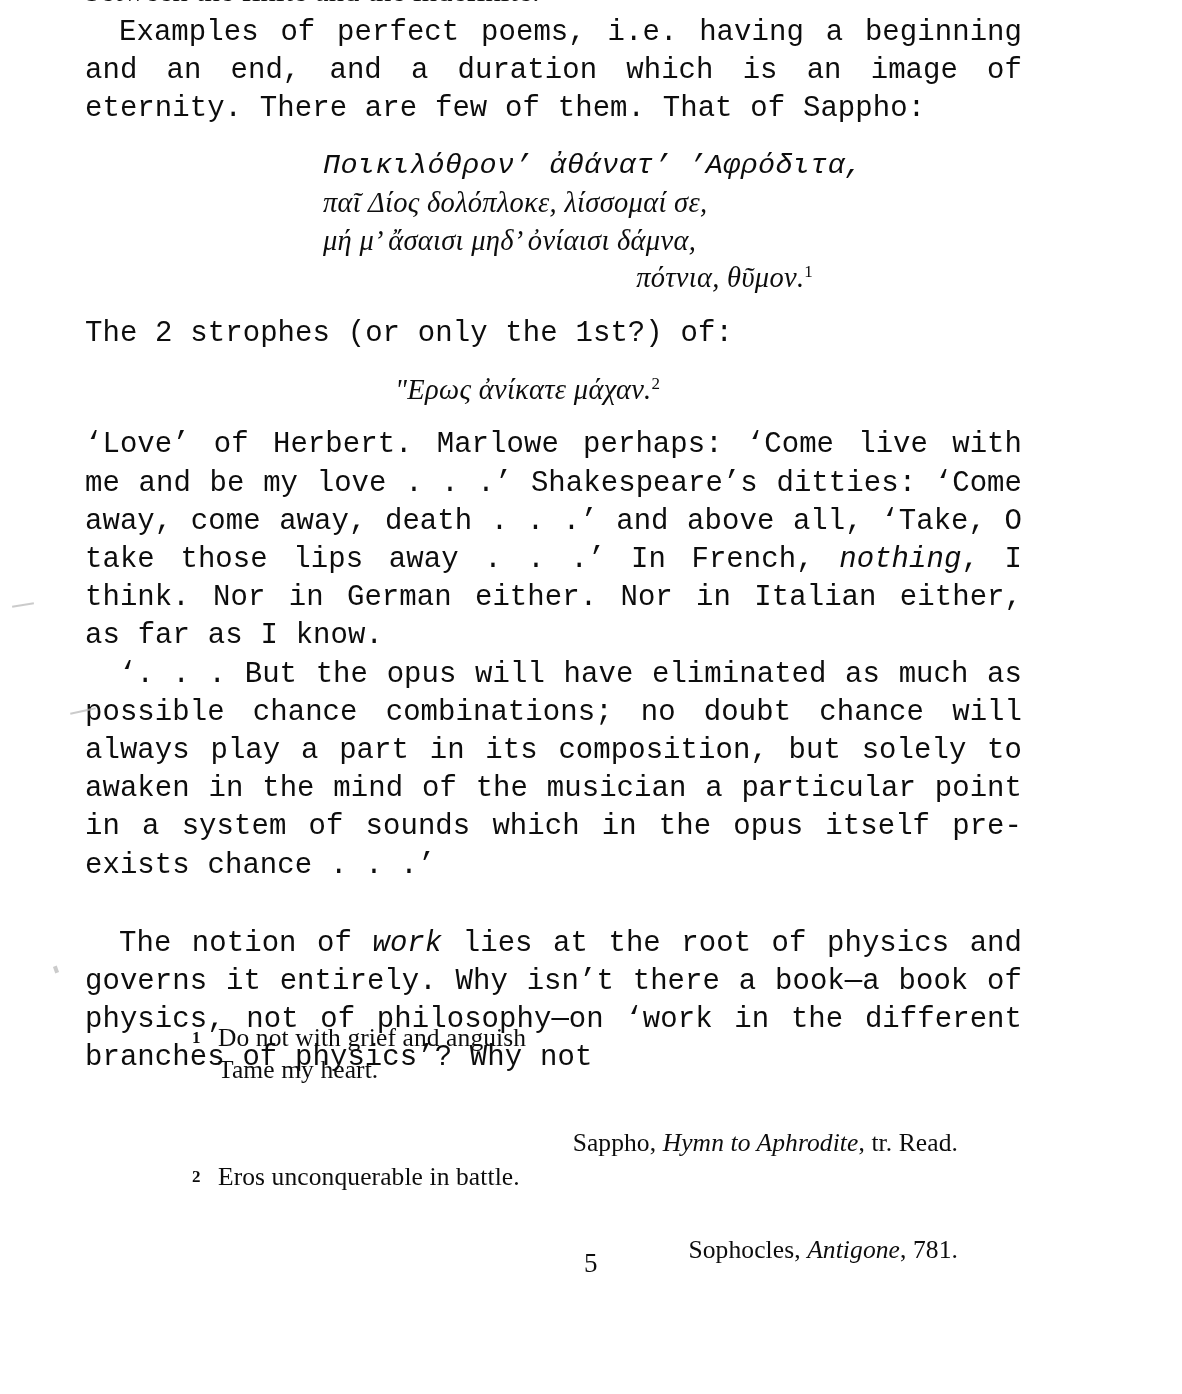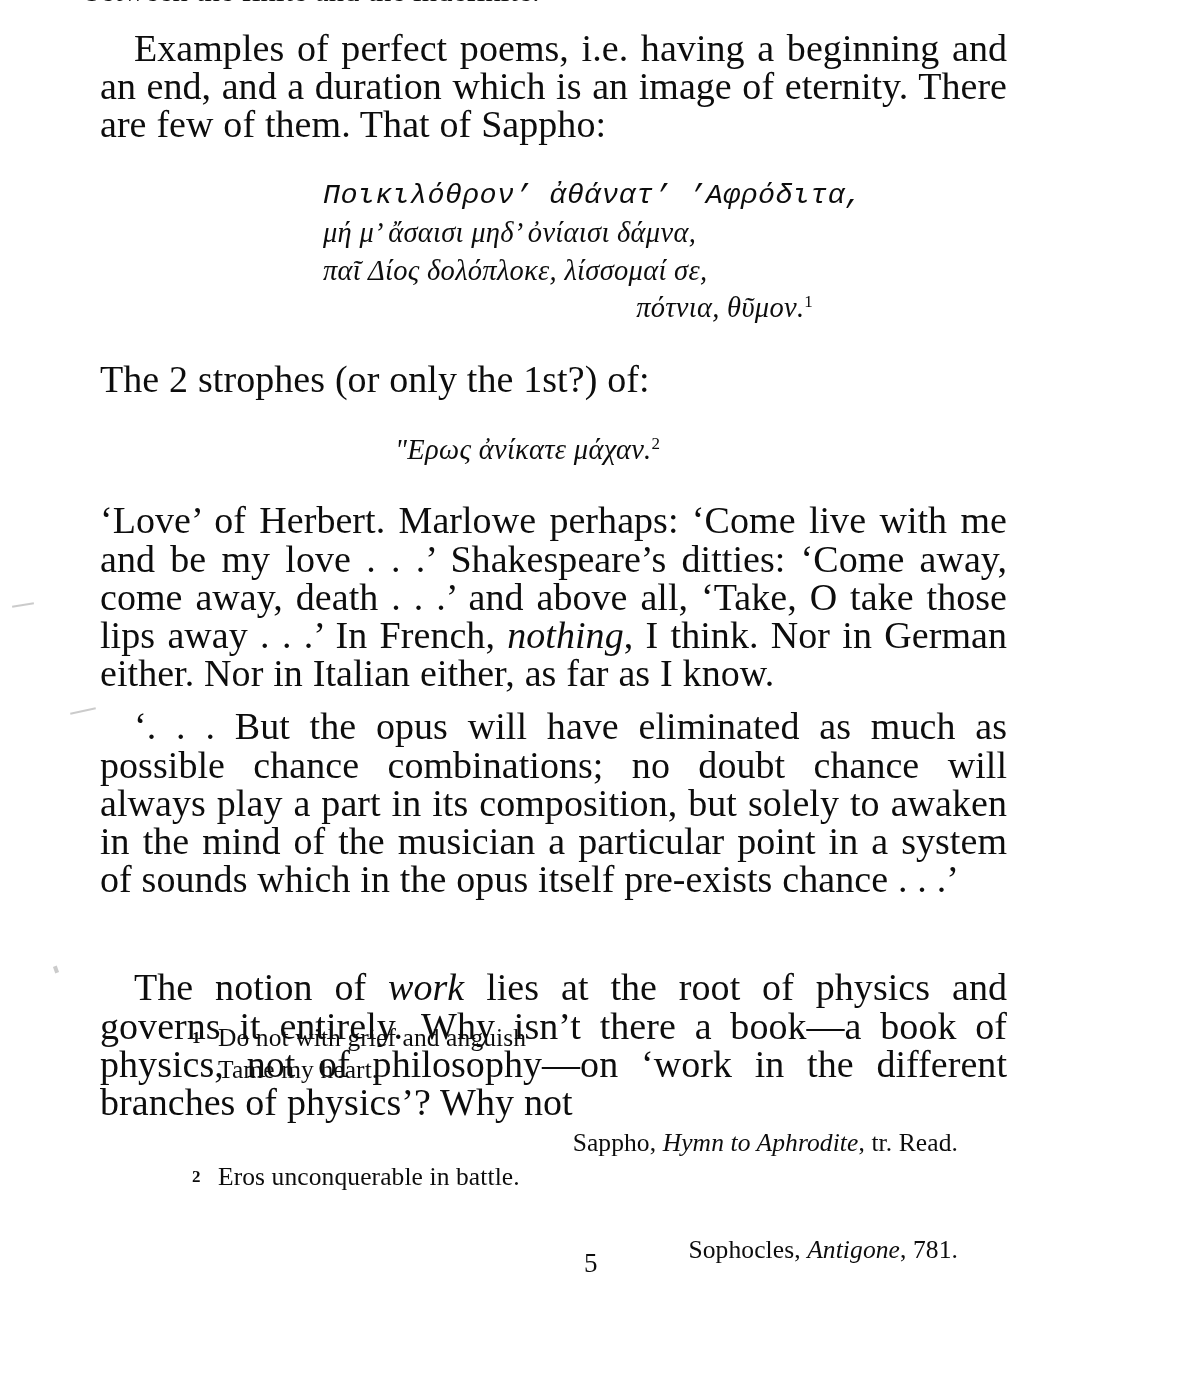--- a/index.html
+++ b/index.html
@@ -39,27 +39,28 @@
 
   
   .body-col {
     position: absolute;
     left: 85px;
     top: 14px;
     width: 937px;
   }
 
   p.para {
-    margin: 15px;
-    font-size: 38px;
+    margin: 0;
+    font-size: 29px;
     line-height: 38.2px;
     text-align: justify;
     text-justify: inter-word;
     letter-spacing: 0.05px;
     word-spacing: 0.3px;
+    font-family: Liberation Mono, monospace;
   }
   p.para.indent { text-indent: 34px; }
 
   .ital { font-style: italic; }
 
   
   .greek-block {
     margin: 0;
     padding: 0;
     font-size: 28.5px;
@@ -144,22 +145,22 @@
   <div class="cut-line">between the finite and the indefinite.</div>
 
   <div class="body-col">
 
     <p class="para indent">Examples of perfect poems, i.e. having a beginning and an end, and a duration which is an image of eternity. There are few of them. That of Sappho:</p>
 
     <div class="sp-before-greek"></div>
 
     <div class="greek-block">
       <div class="greek-line gl-1">Ποικιλόθρον’ ἀθάνατ’ ’Αφρόδιτα,</div>
+      <div class="greek-line gl-2">παῖ Δίος δολόπλοκε, λίσσομαί σε,</div>
       <div class="greek-line gl-3">μή μ’ ἄσαισι μηδ’ ὀνίαισι δάμνα,</div>
-      <div class="greek-line gl-2">παῖ Δίος δολόπλοκε, λίσσομαί σε,</div>
       <div class="greek-line gl-4"><span>πότνια, θῦμον.</span><sup class="fn">1</sup></div>
     </div>
 
     <div class="sp-after-greek"></div>
 
     <p class="para">The 2 strophes (or only the 1st?) of:</p>
 
     <div class="sp-before-greek"></div>
 
     <div class="greek-block">

